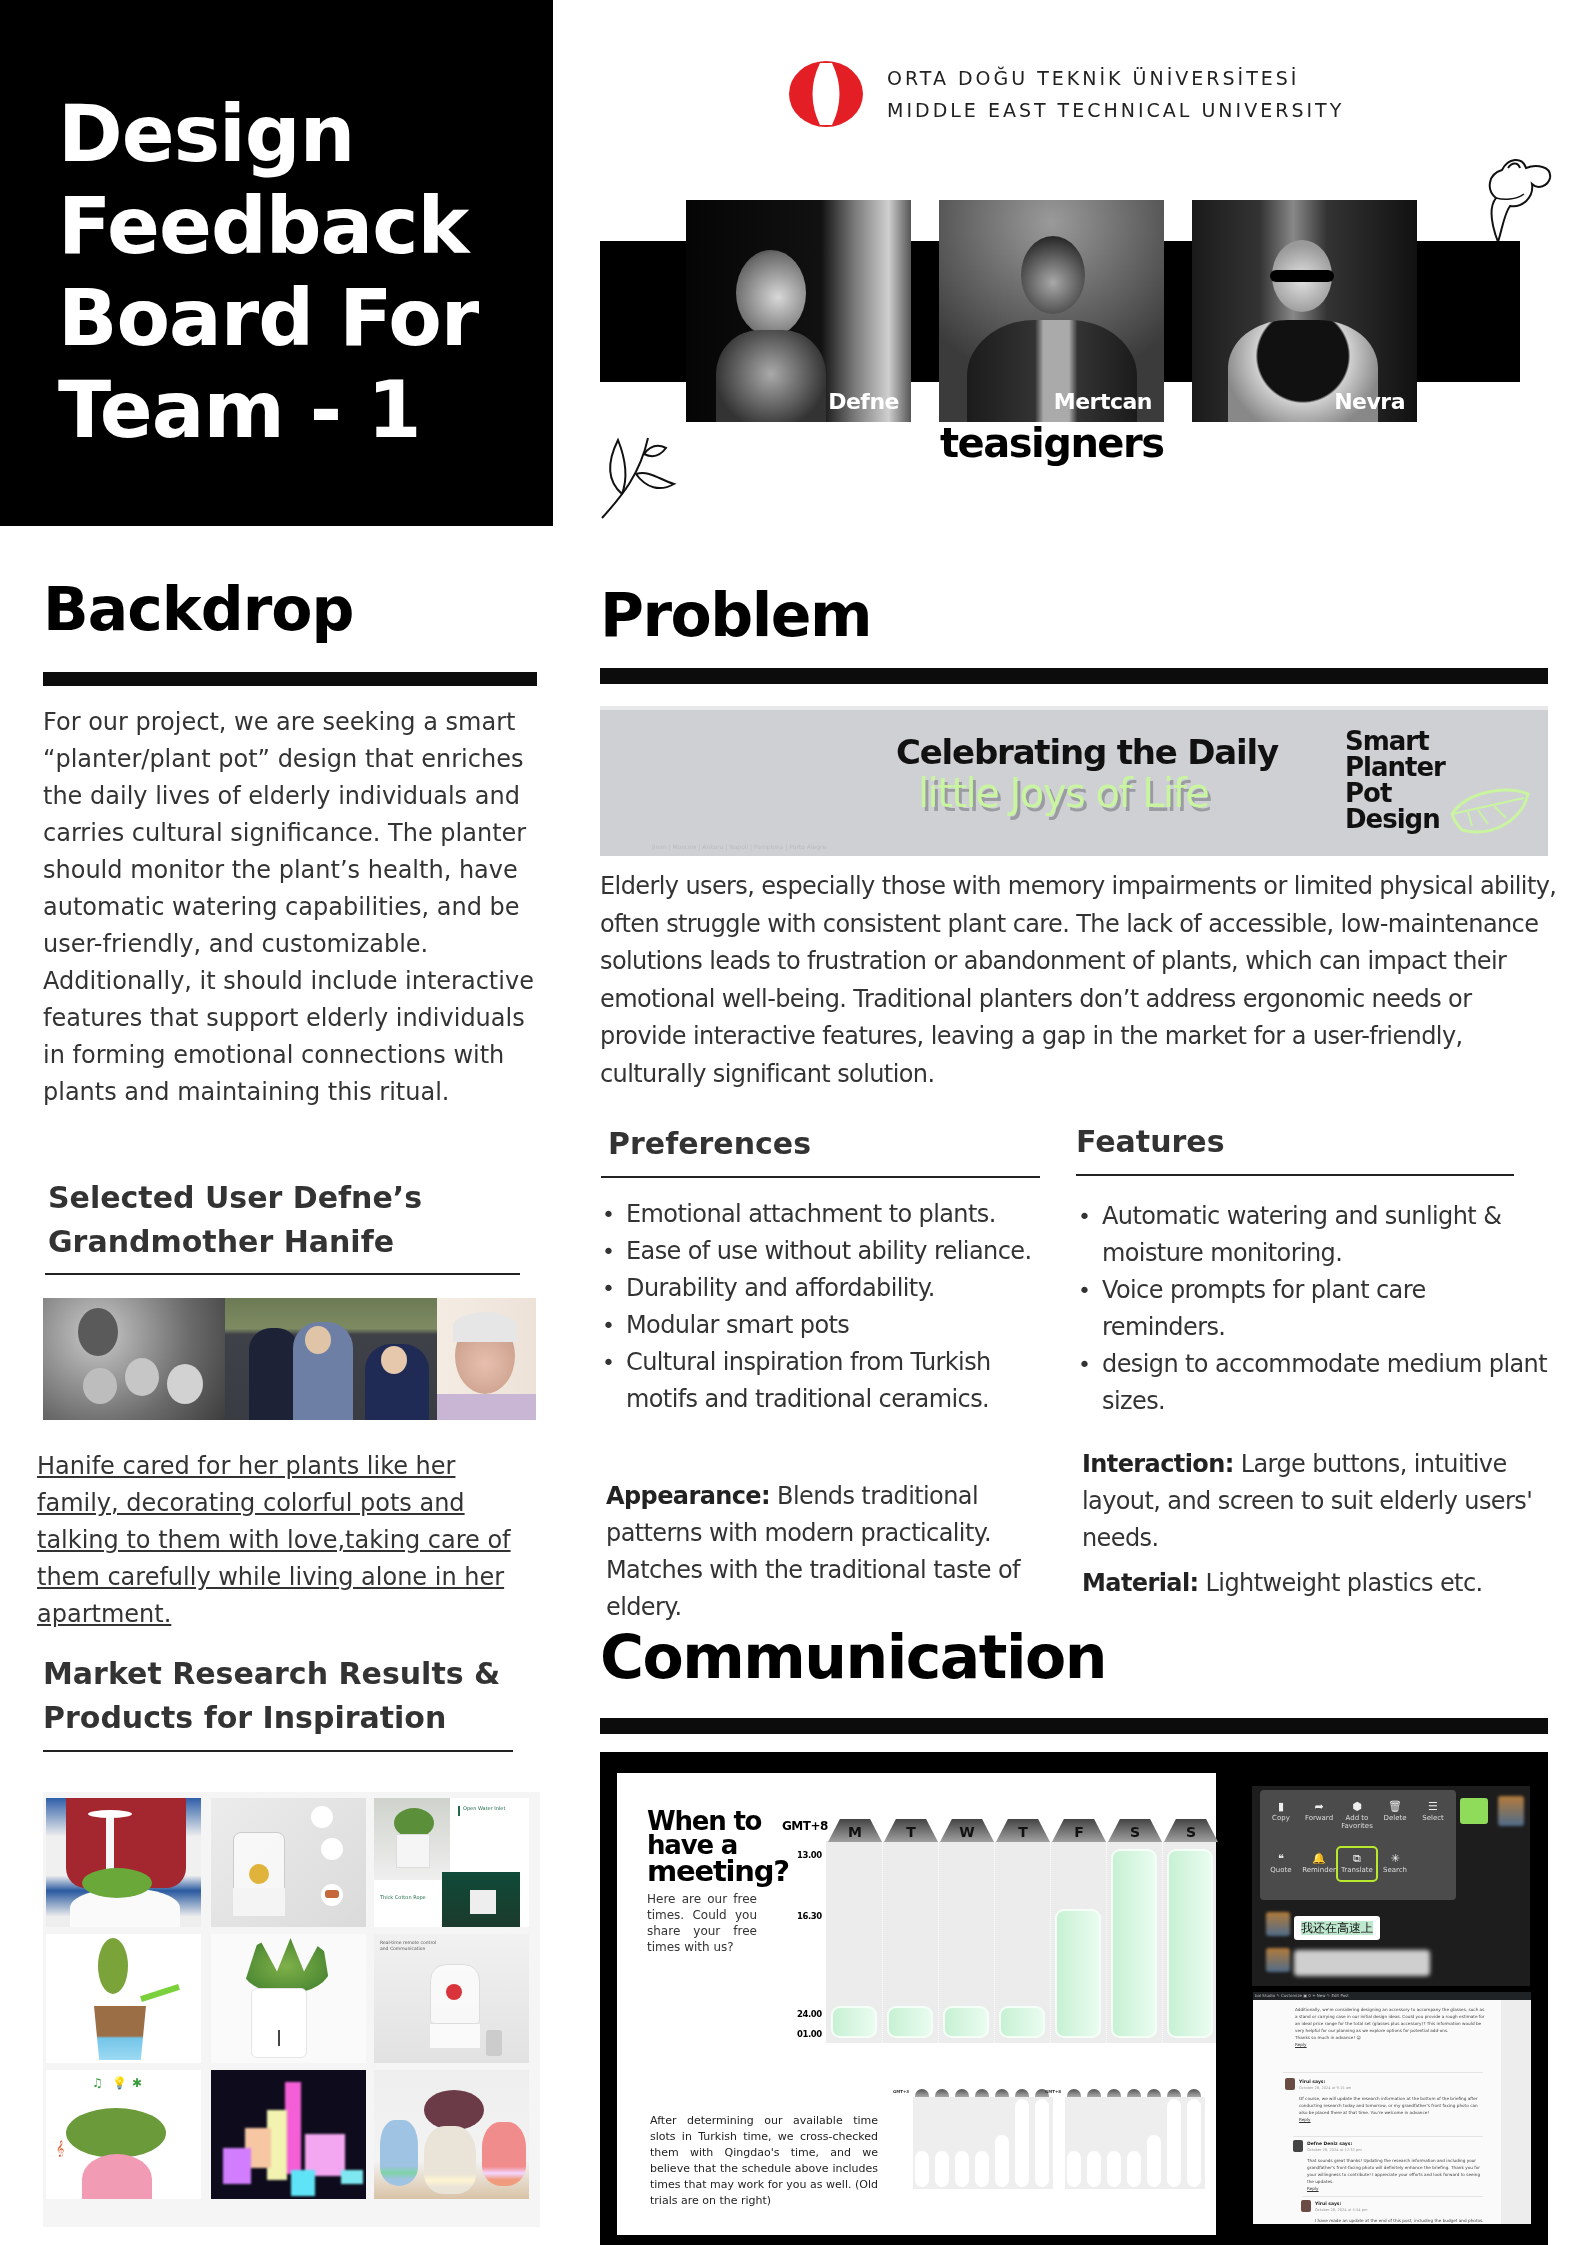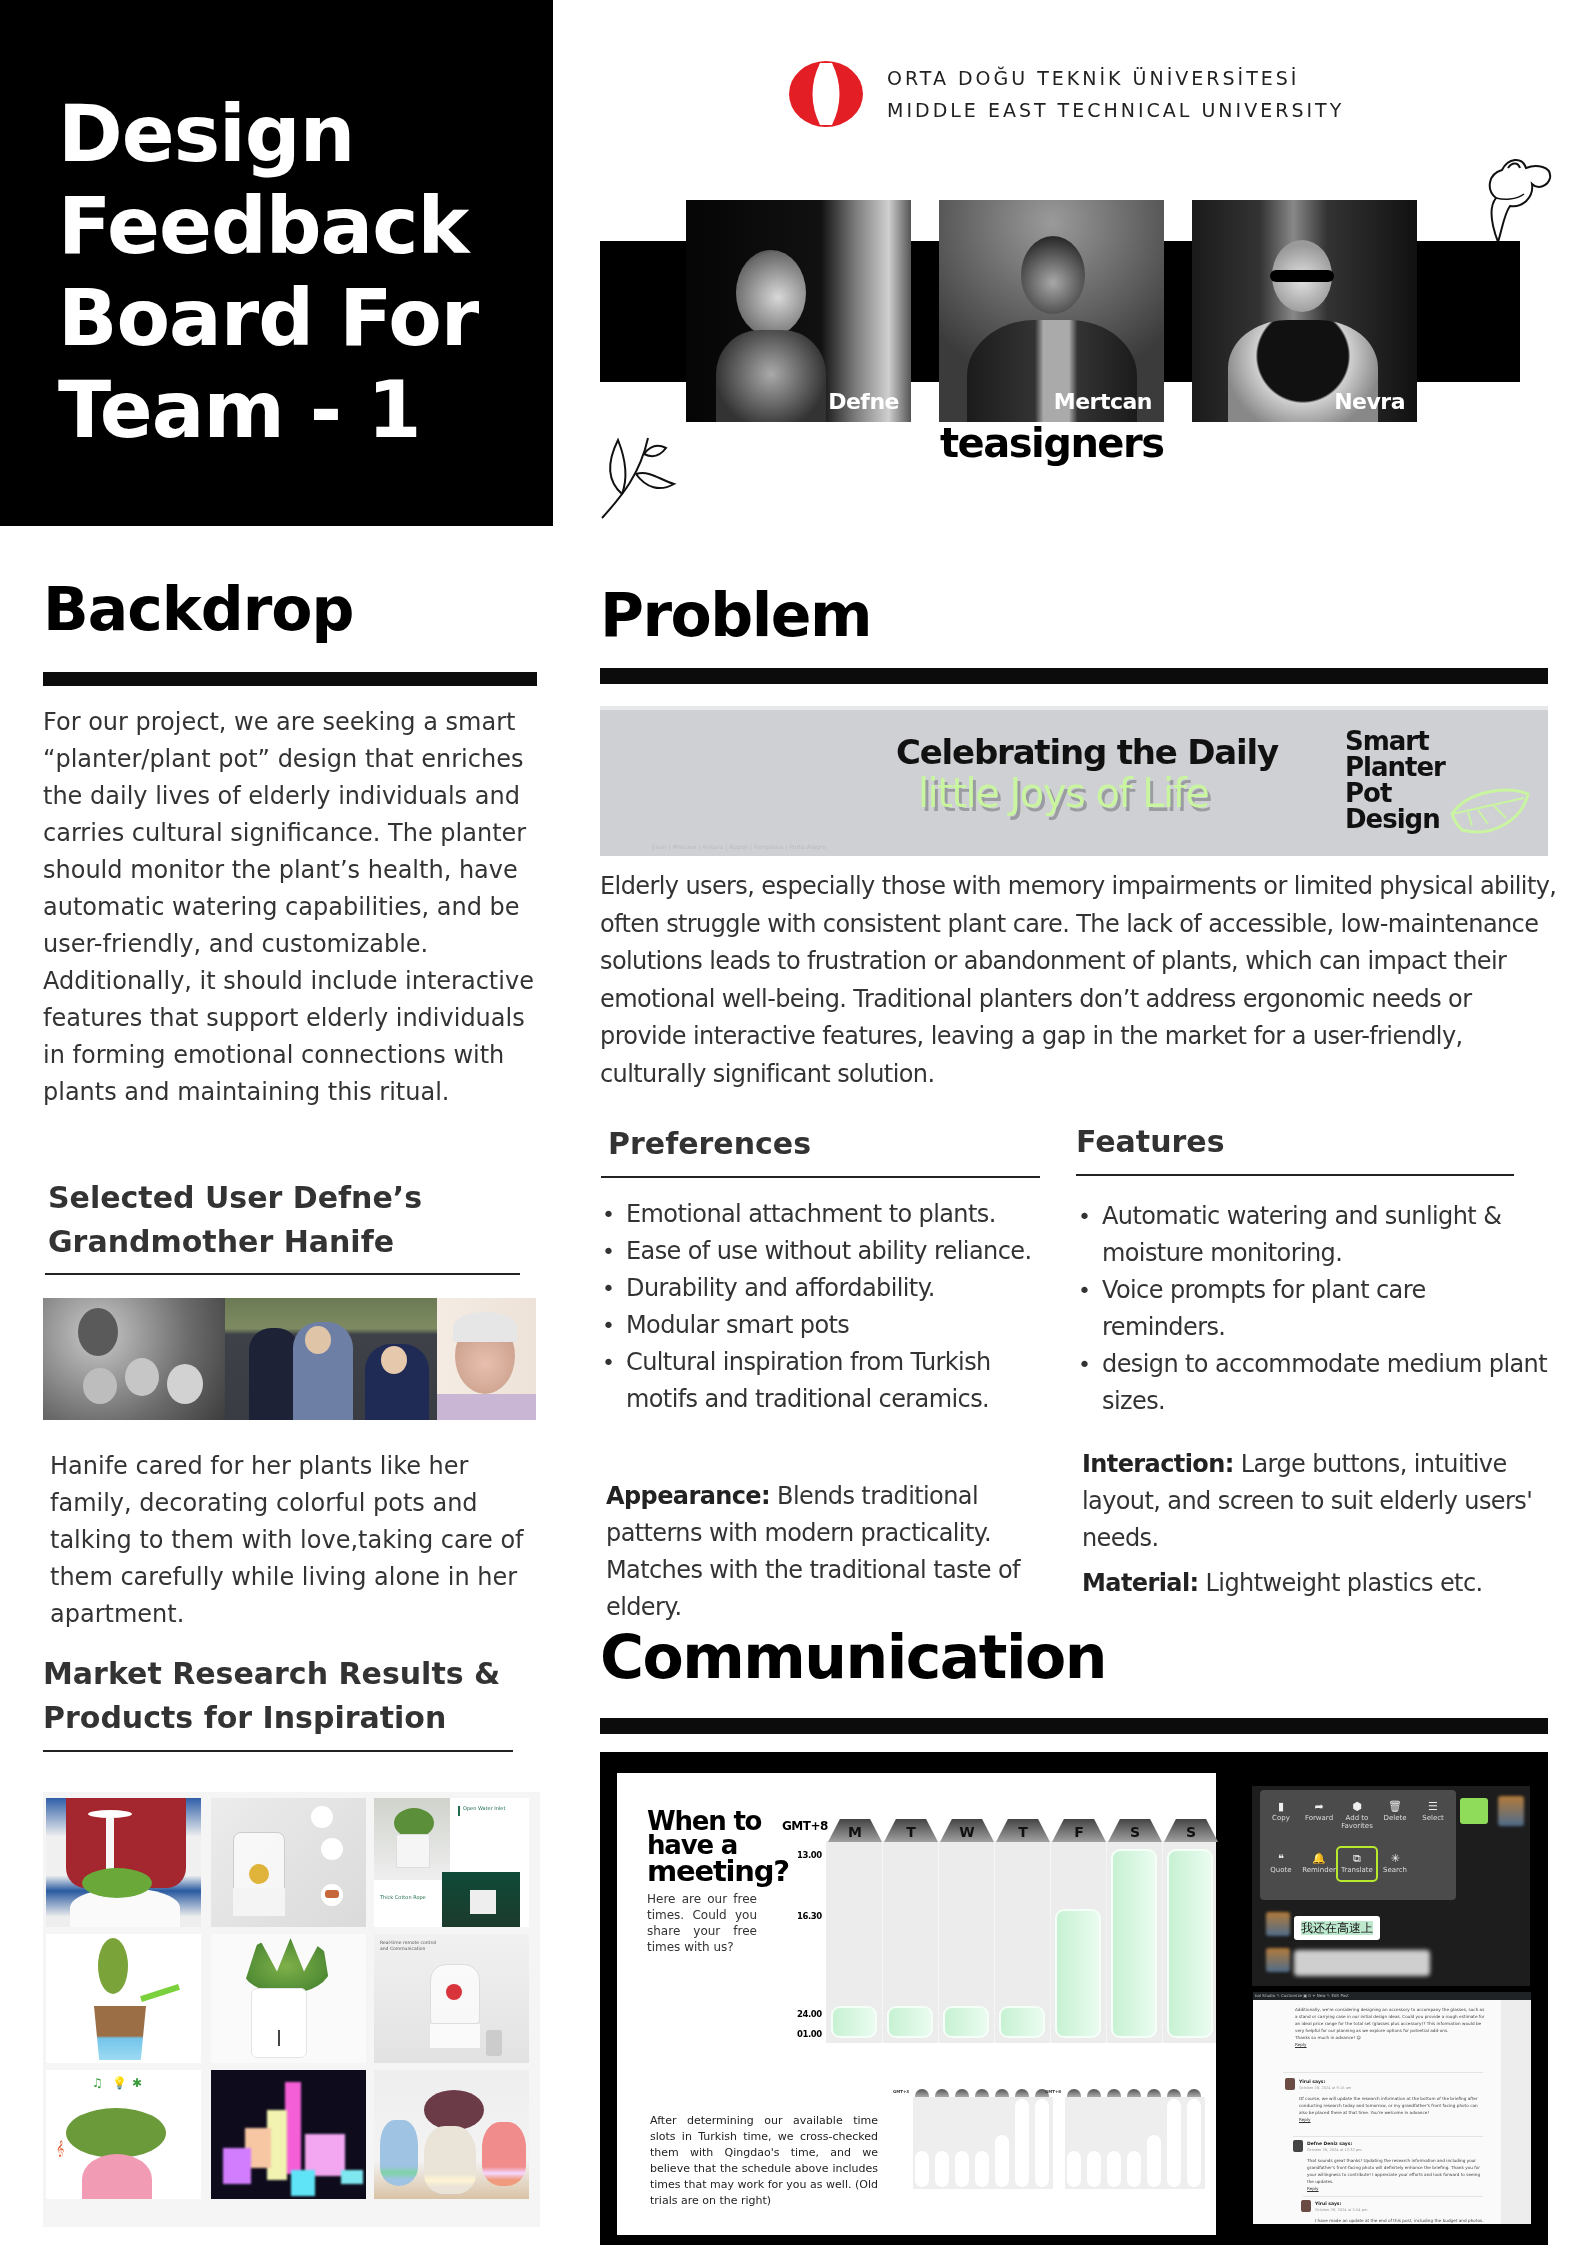--- a/index.html
+++ b/index.html
@@ -188,21 +188,21 @@
     <div style="position:absolute;left:140px;top:46px;width:64px;height:76px;border-radius:26px 26px 0 0;background:#1f2a55;"></div>
     <div style="position:absolute;left:156px;top:48px;width:26px;height:28px;border-radius:50%;background:#e6c8ac;"></div>
   </div>
   <div style="width:99px;background:linear-gradient(90deg,#f4ece3,#ede2d8);">
     <div style="position:absolute;left:18px;top:20px;width:60px;height:76px;border-radius:50%;background:radial-gradient(circle at 50% 60%,#e8bfae,#caa08c 70%);"></div>
     <div style="position:absolute;left:16px;top:14px;width:64px;height:30px;border-radius:50% 50% 0 0;background:#e6e6e6;"></div>
     <div style="position:absolute;left:0;top:96px;width:99px;height:30px;background:#c8b6d4;"></div>
   </div>
 </div>
 
-<p class="abs body-text" style="left:50px;top:1448px;width:500px;">Hanife cared for her plants like her family, decorating colorful pots and talking to them with love,taking care of them carefully while living alone in her apartment.</p>
+<p class="abs body-text" style="left:37px;top:1448px;width:500px;text-decoration:underline;">Hanife cared for her plants like her family, decorating colorful pots and talking to them with love,taking care of them carefully while living alone in her apartment.</p>
 
 <div class="abs sub-h" style="left:43px;top:1652px;width:500px;">Market Research Results &amp; Products for Inspiration</div>
 <div class="abs thin-rule" style="left:43px;top:1750px;width:470px;"></div>
 
 <div class="abs market">
 
   <div class="mkt-cell" style="left:3px;top:6px;background:linear-gradient(#2f5fa8 0%,#f0f0f0 30%,#f0f0f0 60%,#2a5aa0 72%,#eeeeee 92%);">
     <div style="position:absolute;left:20px;top:0;width:120px;height:90px;background:#a4262e;border-radius:0 0 20px 20px;"></div>
     <div style="position:absolute;left:60px;top:14px;width:8px;height:80px;background:#f7f7f7;"></div>
     <div style="position:absolute;left:42px;top:12px;width:44px;height:8px;border-radius:50%;background:#fff;"></div>

